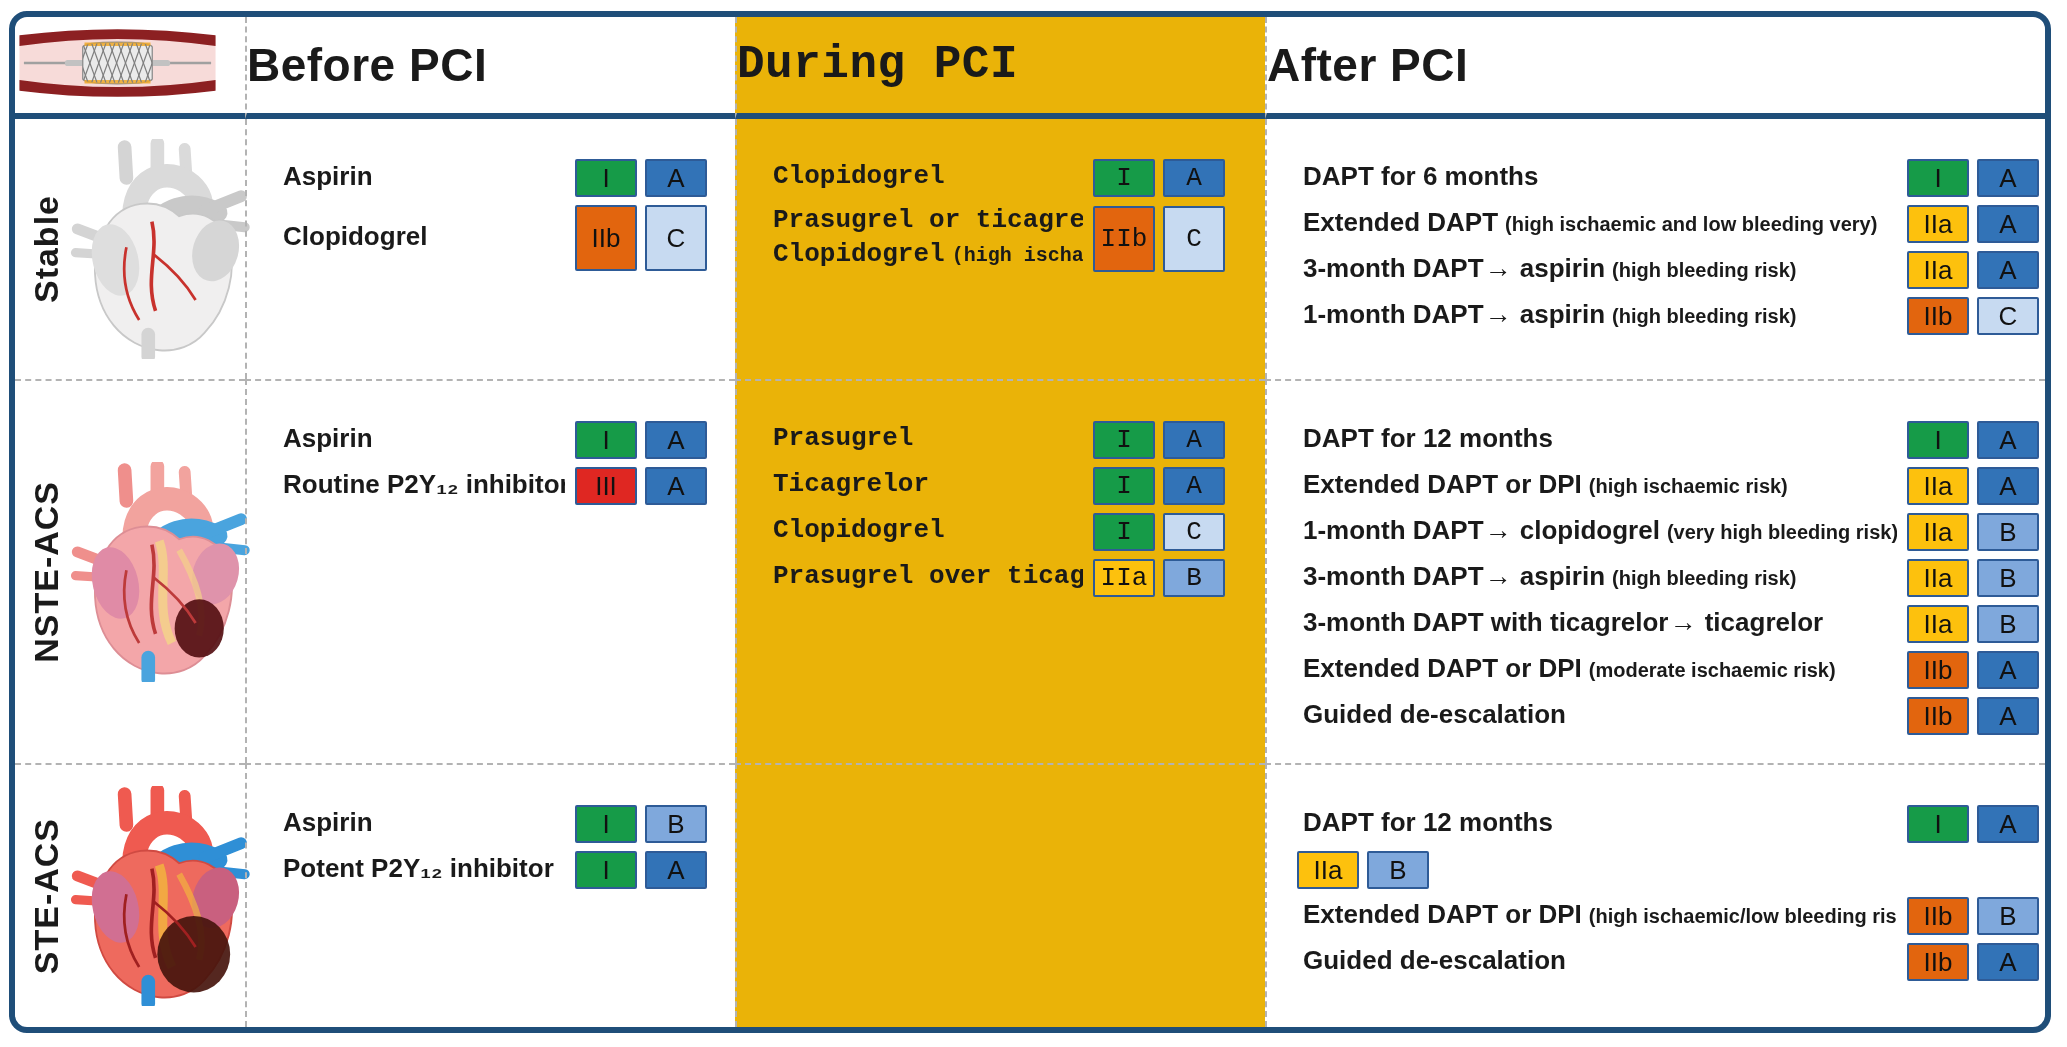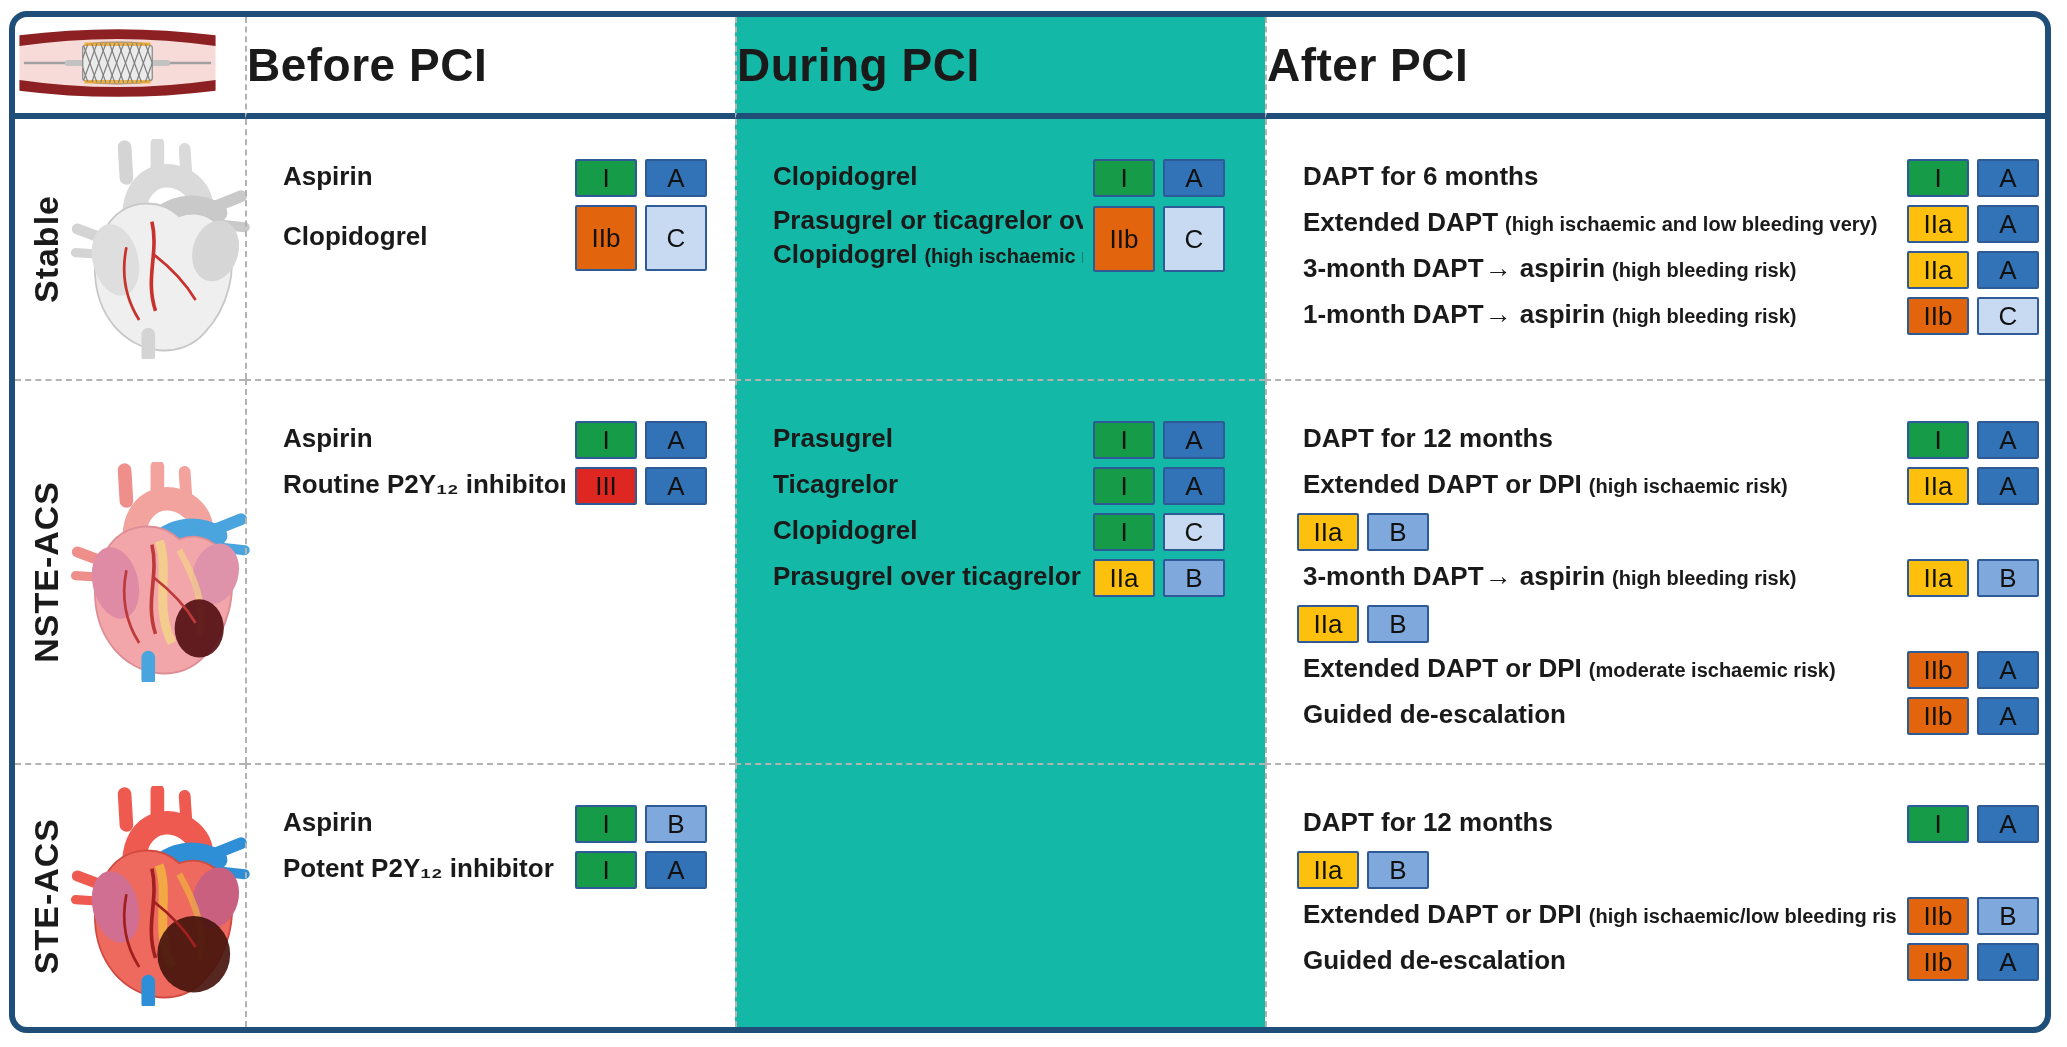--- a/index.html
+++ b/index.html
@@ -9,21 +9,21 @@
          border:6px solid #1f4e79;border-radius:18px;overflow:hidden;
          background:#ffffff;box-sizing:border-box;}
   .grid{display:grid;width:100%;height:100%;
         grid-template-columns:230px 490px 530px 1fr;
         grid-template-rows:102px 260px 384px 1fr;}
   .cell{box-sizing:border-box;position:relative;min-width:0;}
   .vline{border-left:2px dashed #b3b3b3;}
   .hline{border-top:2px dashed #b3b3b3;}
   .headrow{border-bottom:6px solid #1f4e79;display:flex;align-items:center;justify-content:flex-start;}
   .htitle{font-size:46px;font-weight:bold;letter-spacing:0.5px;}
-  .during{background:#14b8a6;}
+  .during{background:#eab308;font-family:Liberation Mono, monospace;}
   .labcell{display:flex;align-items:center;}
   .rowlabel{writing-mode:vertical-rl;transform:rotate(180deg);
             font-size:34px;font-weight:bold;letter-spacing:1px;margin-left:12px;}
   .heart{margin-left:4px;flex:0 0 auto;}
   .entries{display:flex;flex-direction:column;gap:8px;padding:40px 40px 10px 20px;}
   .cell-before .entries{padding-right:28px;}
   .cell-after  .entries{padding-right:6px;}
   .entry{display:flex;align-items:center;}
   .etext{flex:1;min-width:0;overflow:hidden;}
   .eline{white-space:nowrap;line-height:31px;margin-left:16px;}
@@ -294,35 +294,41 @@
           <div class="entry">
     <div class="etext">
               <div class="eline"><span class="main"><span>Extended DAPT or DPI</span></span><span class="note">(high ischaemic risk)</span></div>
             </div>
     <div class="badges">
       <span class="badge" style="background:#fdc10d">IIa</span>
       <span class="badge" style="background:#3273b7">A</span>
     </div>
   </div>
           <div class="entry">
+    <div class="etext">
+              <div class="eline"><span class="main"><span>1-month DAPT</span><span class="arrow">→</span><span> clopidogrel</span></span><span class="note">(very high bleeding risk)</span></div>
+            </div>
     <div class="badges">
       <span class="badge" style="background:#fdc10d">IIa</span>
       <span class="badge" style="background:#7fa8dc">B</span>
     </div>
   </div>
           <div class="entry">
     <div class="etext">
               <div class="eline"><span class="main"><span>3-month DAPT</span><span class="arrow">→</span><span> aspirin</span></span><span class="note">(high bleeding risk)</span></div>
             </div>
     <div class="badges">
       <span class="badge" style="background:#fdc10d">IIa</span>
       <span class="badge" style="background:#7fa8dc">B</span>
     </div>
   </div>
           <div class="entry">
+    <div class="etext">
+              <div class="eline"><span class="main"><span>3-month DAPT with ticagrelor</span><span class="arrow">→</span><span> ticagrelor</span></span></div>
+            </div>
     <div class="badges">
       <span class="badge" style="background:#fdc10d">IIa</span>
       <span class="badge" style="background:#7fa8dc">B</span>
     </div>
   </div>
           <div class="entry">
     <div class="etext">
               <div class="eline"><span class="main"><span>Extended DAPT or DPI</span></span><span class="note">(moderate ischaemic risk)</span></div>
             </div>
     <div class="badges">

